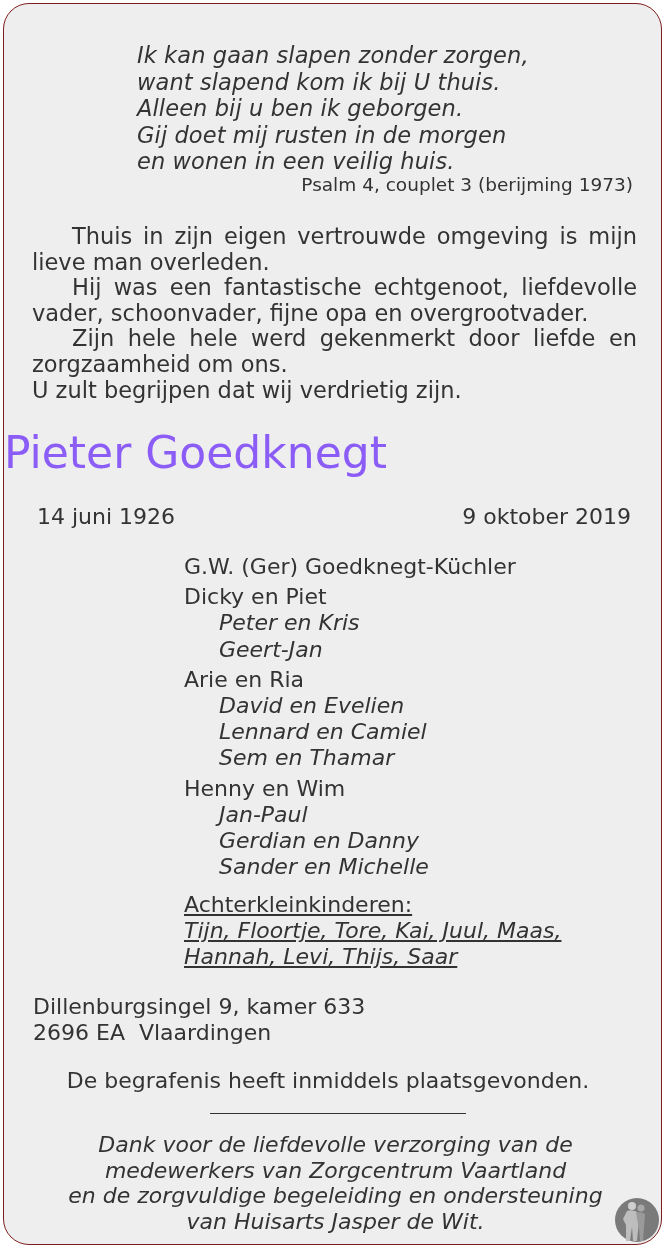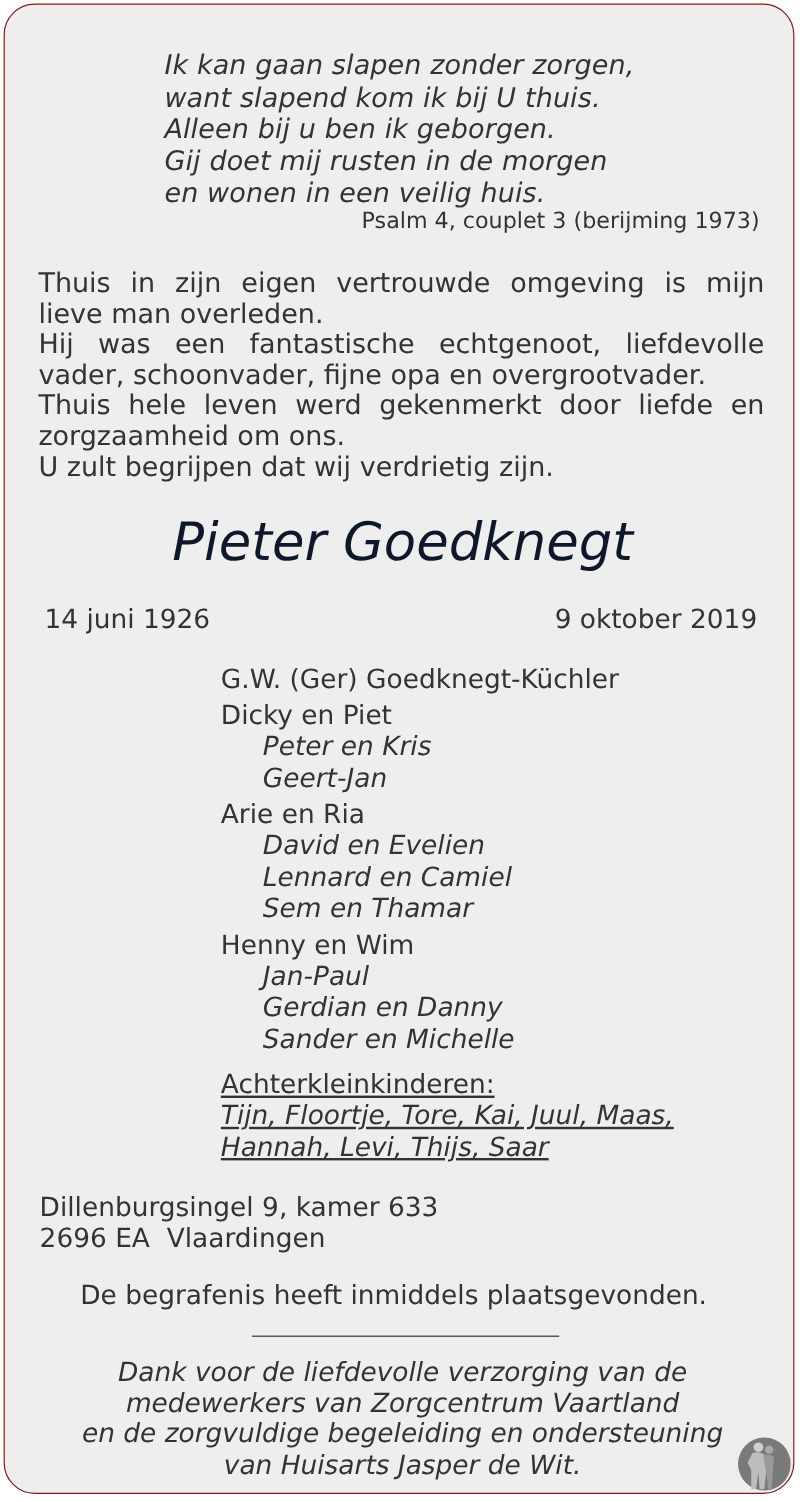--- a/index.html
+++ b/index.html
@@ -46,30 +46,29 @@
       top: 220px;
       width: 605px;
       font-size: 22.5px;
       line-height: 25.6px;
       white-space: normal;
     }
     .intro .line { display: block; height: 25.6px; white-space: nowrap; }
     .intro .just {
       text-align: justify;
       text-align-last: justify;
+      margin-left: 40px;
     }
     .name {
       left: 0;
       width: 663px;
       top: 421px;
-      text-align: center;
       font-size: 44px;
       line-height: 56px;
-      color: #0f172a;
-      font-style: italic;
+      color: #8b5cf6;
     }
     .date-born { left: 33px; top: 500px; font-size: 22px; }
     .date-died { right: 30px; top: 500px; font-size: 22px; }
     .family {
       left: 180px;
       top: 550px;
       font-size: 22px;
       line-height: 26.2px;
     }
     .fam-group { margin-bottom: 4px; }
@@ -134,21 +133,21 @@
     <div>Gij doet mij rusten in de morgen</div>
     <div>en wonen in een veilig huis.</div>
   </div>
   <div class="abs psalm">Psalm 4, couplet 3 (berijming 1973)</div>
 
   <div class="abs intro">
     <span class="line just">Thuis in zijn eigen vertrouwde omgeving is mijn</span>
     <span class="line">lieve man overleden.</span>
     <span class="line just">Hij was een fantastische echtgenoot, liefdevolle</span>
     <span class="line">vader, schoonvader, fijne opa en overgrootvader.</span>
-    <span class="line just">Thuis hele leven werd gekenmerkt door liefde en</span>
+    <span class="line just">Zijn hele hele werd gekenmerkt door liefde en</span>
     <span class="line">zorgzaamheid om ons.</span>
     <span class="line">U zult begrijpen dat wij verdrietig zijn.</span>
   </div>
 
   <div class="abs name">Pieter Goedknegt</div>
   <div class="abs date-born">14 juni 1926</div>
   <div class="abs date-died">9 oktober 2019</div>
 
   <div class="abs family">
     <div class="fam-group">

